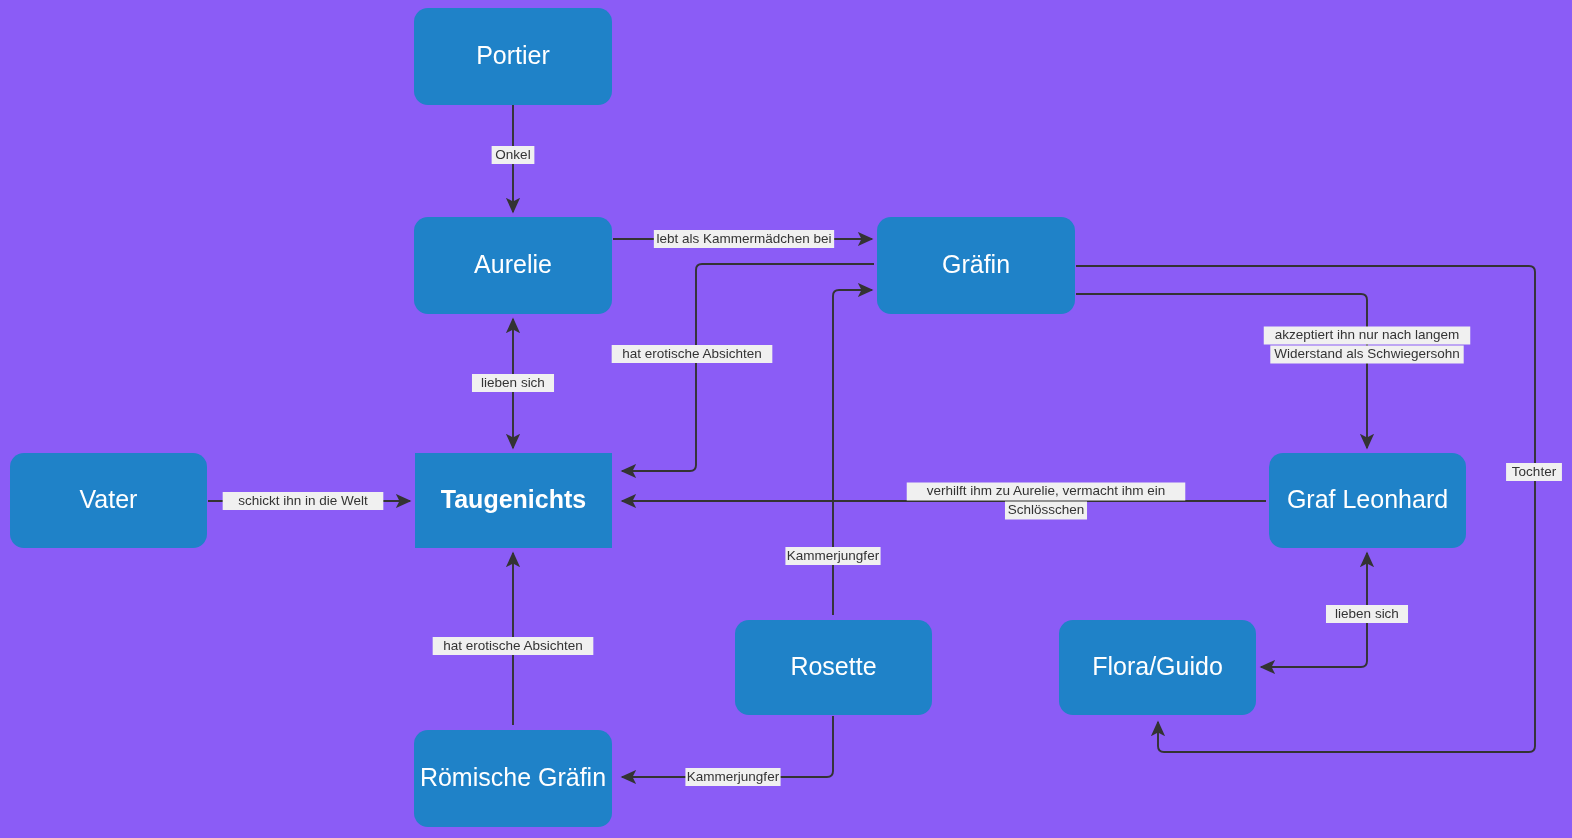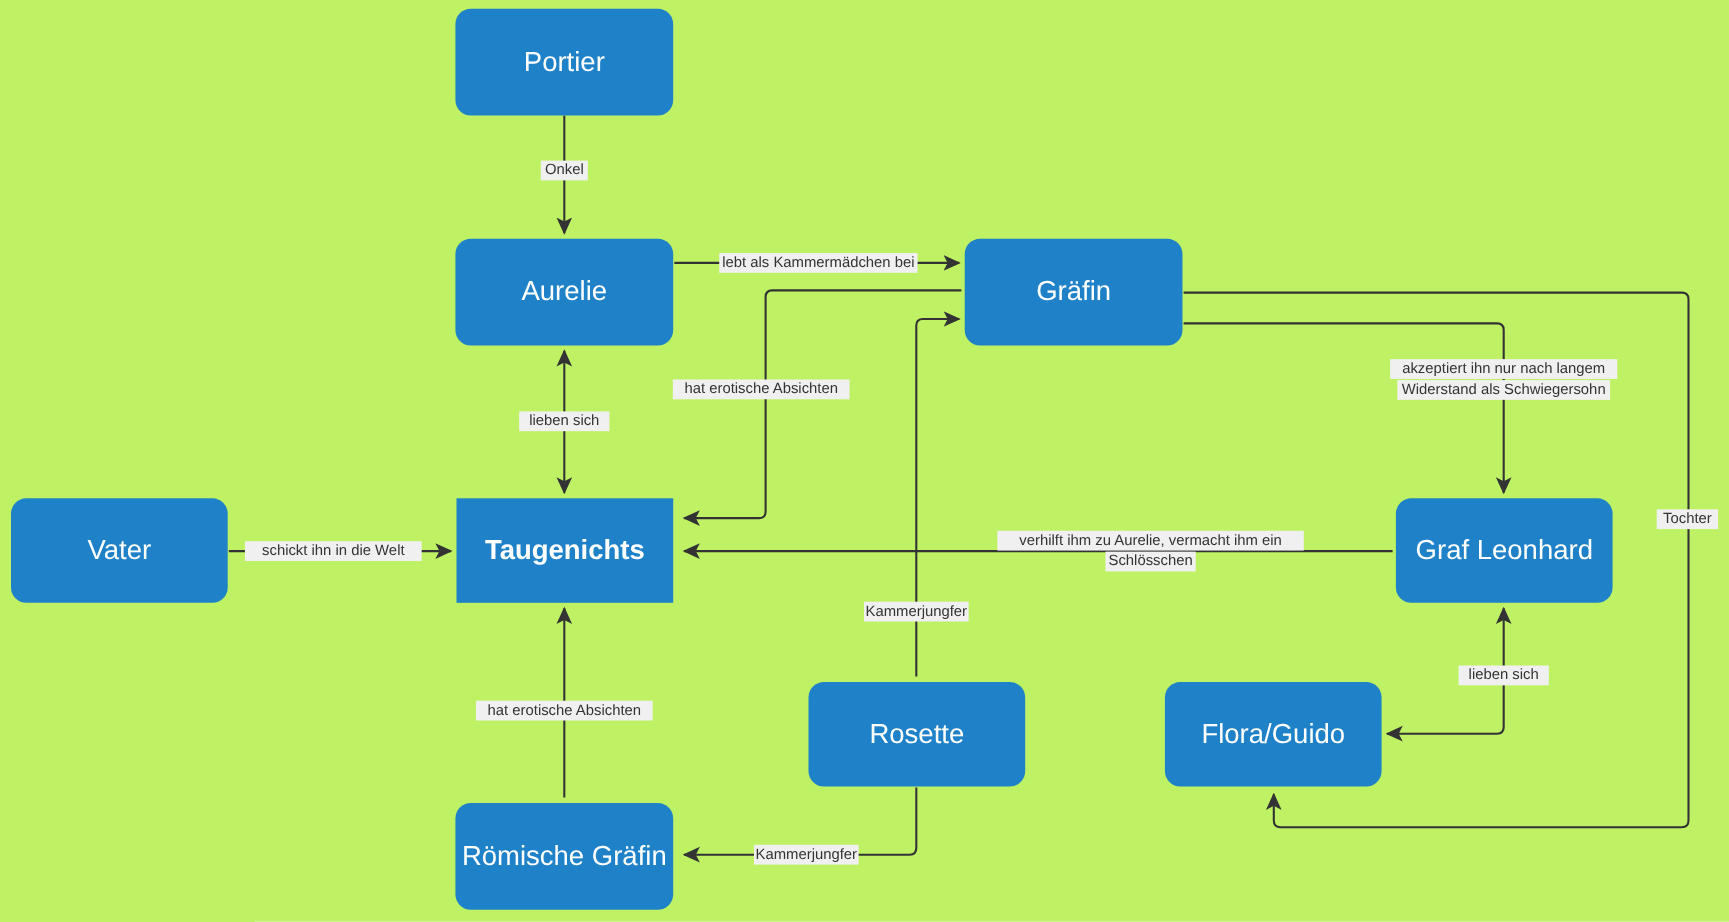--- a/index.html
+++ b/index.html
@@ -6,21 +6,21 @@
   html, body {
     margin: 0;
     padding: 0;
     background: #f0f0f0;
     font-family: "Liberation Sans", sans-serif;
   }
   #canvas {
     position: relative;
     width: 1572px;
     height: 838px;
-    background: #bef264;
+    background: #8b5cf6;
     overflow: hidden;
   }
   svg.diagram {
     position: absolute;
     top: 0; left: 0;
     width: 1572px;
     height: 838px;
     display: block;
   }
   .node-rect {

